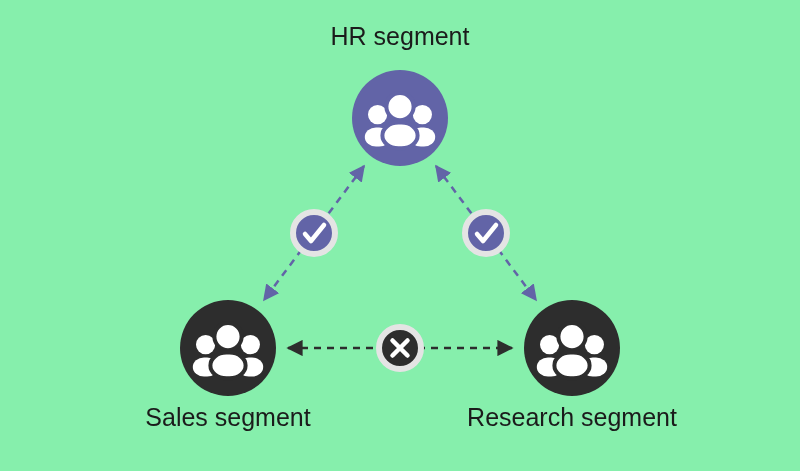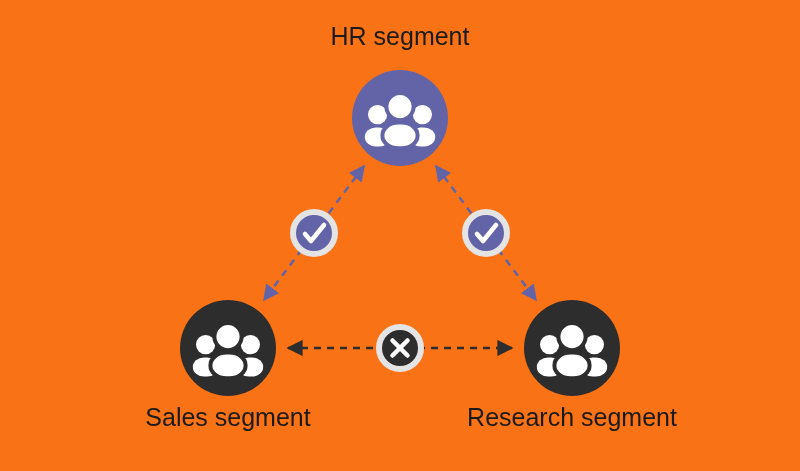--- a/index.html
+++ b/index.html
@@ -5,21 +5,21 @@
   html, body {
     margin: 0;
     padding: 0;
     background: #e4e4e4;
     font-family: "Liberation Sans", sans-serif;
   }
   .canvas {
     position: relative;
     width: 800px;
     height: 471px;
-    background: #f97316;
+    background: #86efac;
     overflow: hidden;
   }
   svg { display: block; }
   .node-label {
     font-family: "Liberation Sans", sans-serif;
     font-size: 25px;
     fill: #1b1b1b;
     text-anchor: middle;
   }
   .dashed-line {

